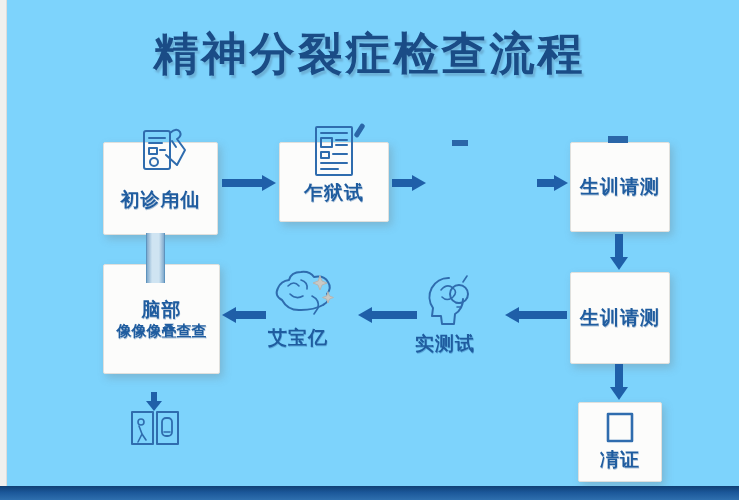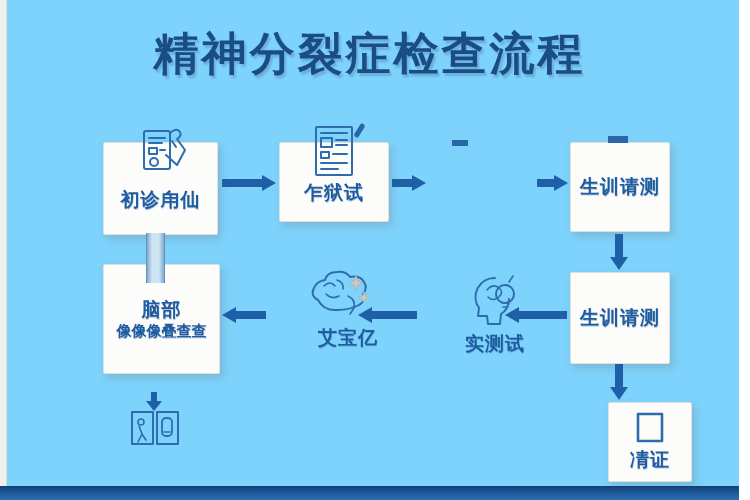--- a/index.html
+++ b/index.html
@@ -21,33 +21,33 @@
     position:absolute;background:#fcfcfb;border:1px solid #e0e0dd;
     border-radius:2px;box-shadow:3px 4px 8px rgba(110,110,110,.28);
     display:flex;flex-direction:column;align-items:center;justify-content:center;
   }
   .label{
     font-weight:700;color:#1f5c9f;font-size:19px;letter-spacing:1px;
     text-align:center;line-height:1.25;
     text-shadow:.5px .5px 0 rgba(31,92,159,.35);
   }
   .label.small{font-size:15px;letter-spacing:0;}
-  .free-node{position:absolute;display:flex;flex-direction:column;align-items:flex-end;}
+  .free-node{position:absolute;display:flex;flex-direction:column;align-items:flex-start;}
   .node-icon{display:block;line-height:0;}
   .icon-float{position:absolute;left:50%;transform:translateX(-50%);}
   
   #n1{left:103px;top:142px;width:115px;height:93px;justify-content:flex-end;padding-bottom:22px;box-sizing:border-box;}
   #n1 .icon-float{top:-16px;}
   #n2{left:279px;top:142px;width:110px;height:80px;justify-content:flex-end;padding-bottom:16px;box-sizing:border-box;}
   #n2 .icon-float{top:-20px;}
   #n3{left:428px;top:146px;width:105px;height:78px;gap:5px;}
   #n4{left:570px;top:142px;width:98px;height:88px;}
   #n5{left:570px;top:272px;width:98px;height:90px;}
   #n8{left:103px;top:264px;width:115px;height:108px;}
-  #n9{left:608px;top:402px;width:82px;height:78px;gap:4px;}
+  #n9{left:578px;top:402px;width:82px;height:78px;gap:4px;}
   
   #n6{left:415px;top:272px;width:110px;}
   #n7{left:268px;top:266px;width:110px;}
   #n10{left:130px;top:410px;}
   
   .tab{position:absolute;background:#2a66a8;}
   #t2{left:357px;top:123px;width:5px;height:15px;transform:rotate(32deg);border-radius:2px;}
   #t3{left:452px;top:140px;width:16px;height:6px;}
   #t4{left:608px;top:136px;width:20px;height:7px;}
   

